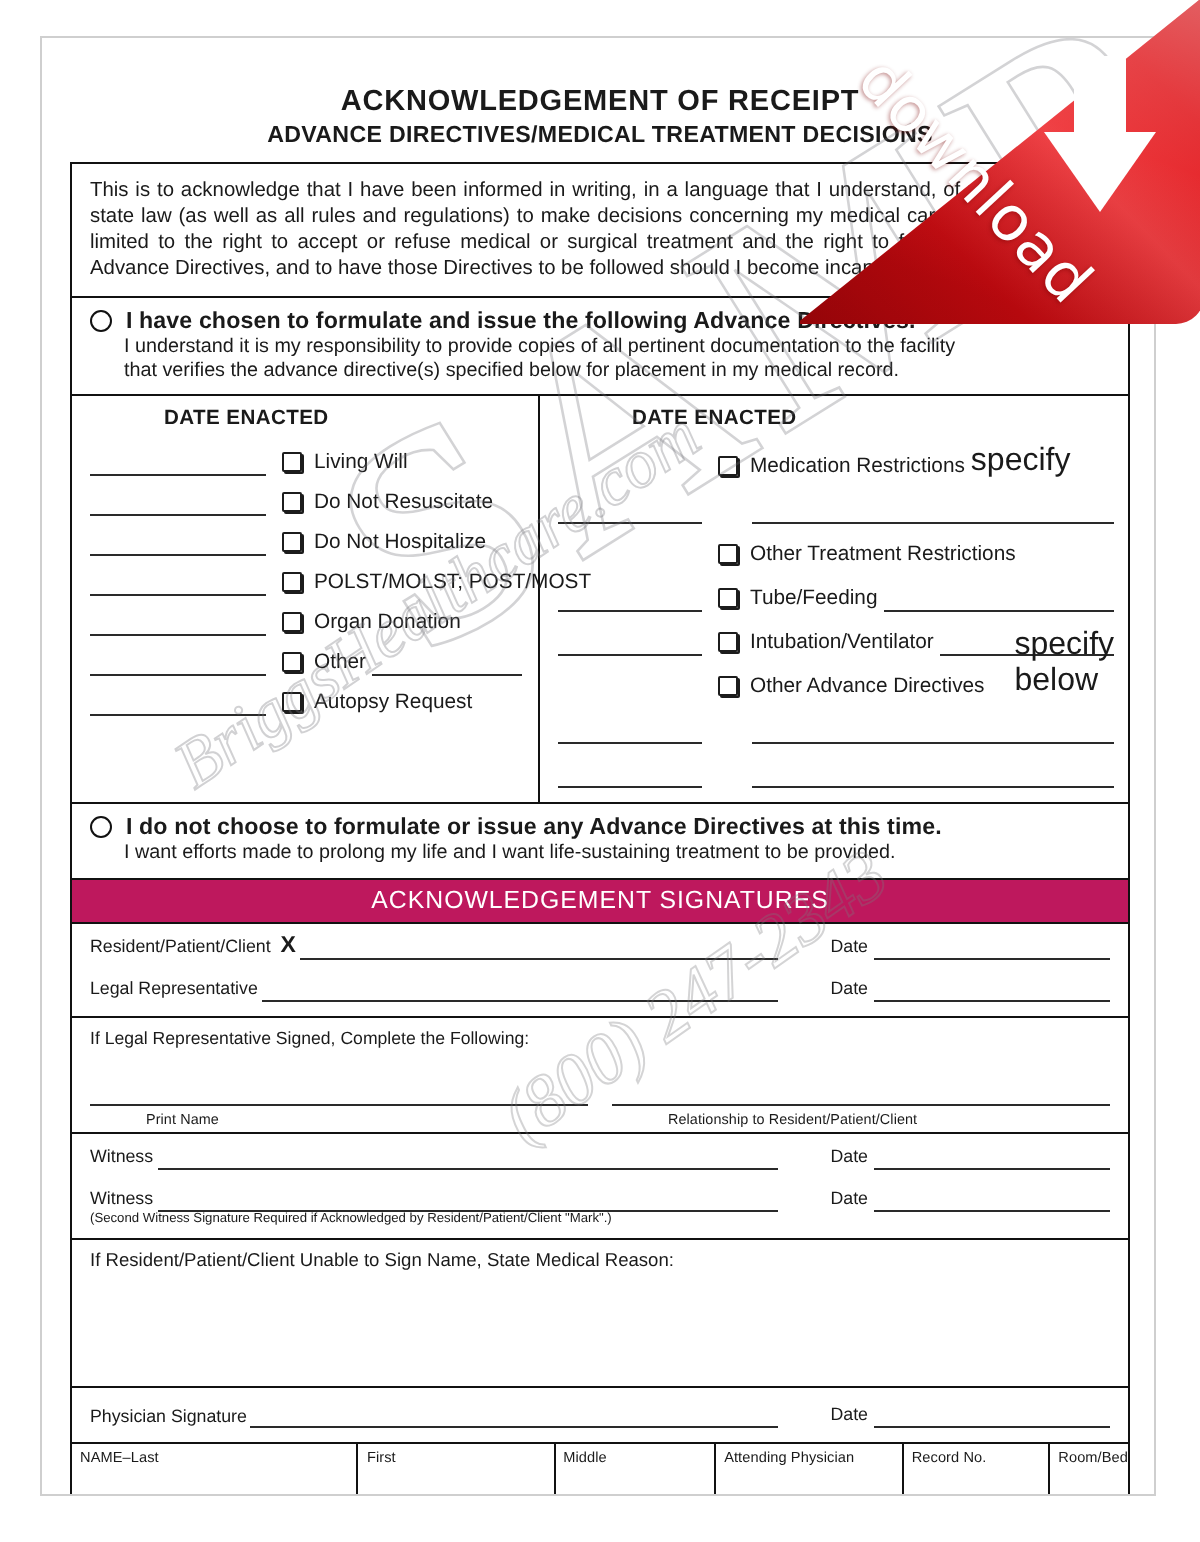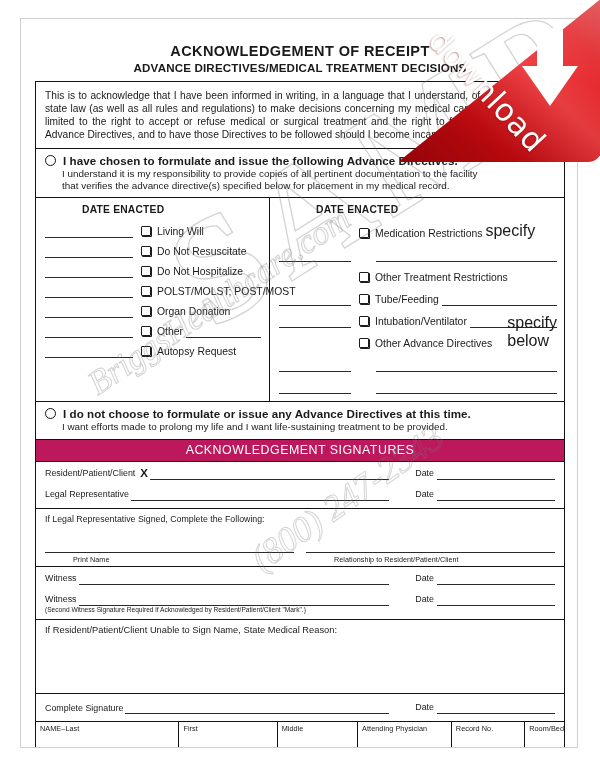--- a/index.html
+++ b/index.html
@@ -414,21 +414,21 @@
       </div>
       <div class="tiny">(Second Witness Signature Required if Acknowledged by Resident/Patient/Client "Mark".)</div>
     </div>
 
     <div class="box medreason">
       <div class="q">If Resident/Patient/Client Unable to Sign Name, State Medical Reason:</div>
     </div>
 
     <div class="box sigblock" style="padding-top:8px;padding-bottom:7px;">
       <div class="sigrow" style="margin-bottom:0;">
-        <span class="sigcap">Complete Signature</span>
+        <span class="sigcap">Physician Signature</span>
         <span class="sigfill"></span>
         <span class="datecap">Date</span>
         <span class="datefill"></span>
       </div>
     </div>
 
     <div class="namestrip" id="name-strip">
         <div class="ncell ns1">NAME–Last</div>
         <div class="ncell ns2 div">First</div>
         <div class="ncell ns3 div">Middle</div>

